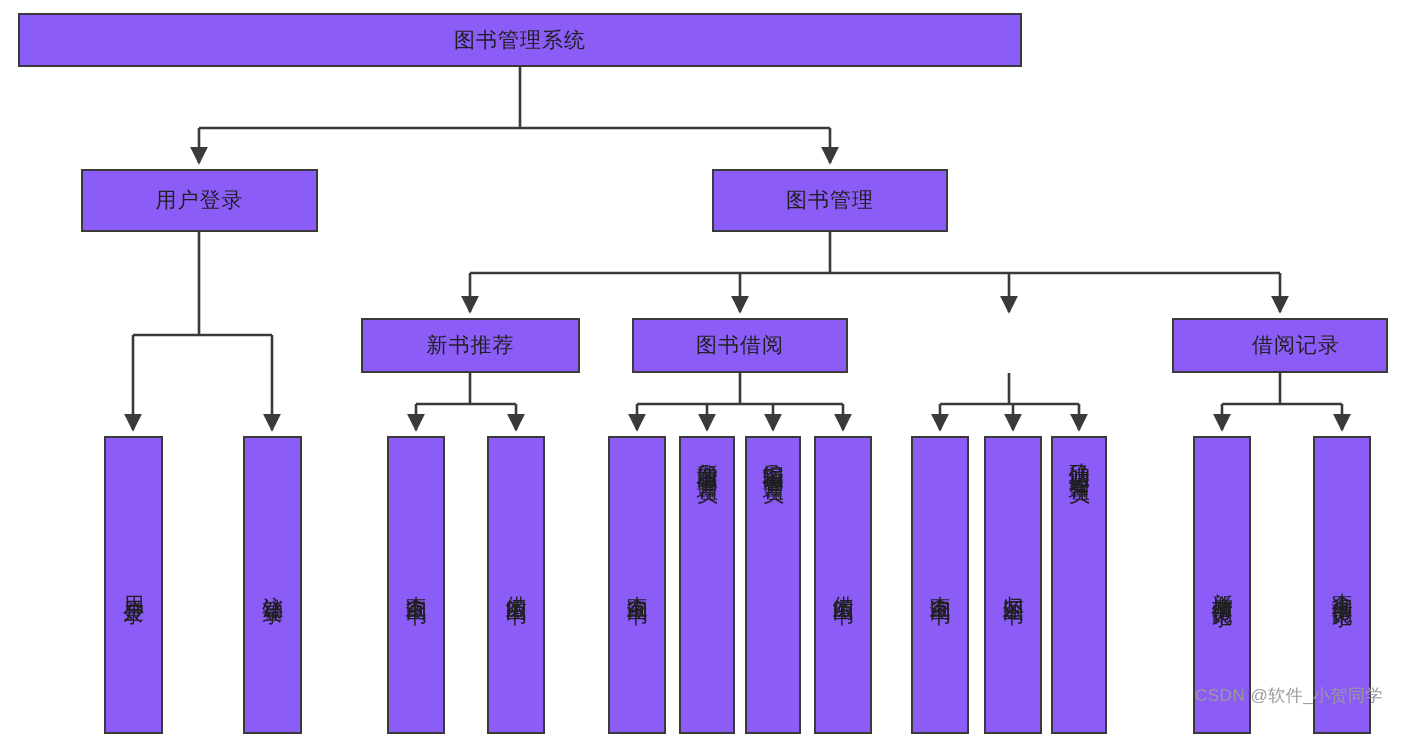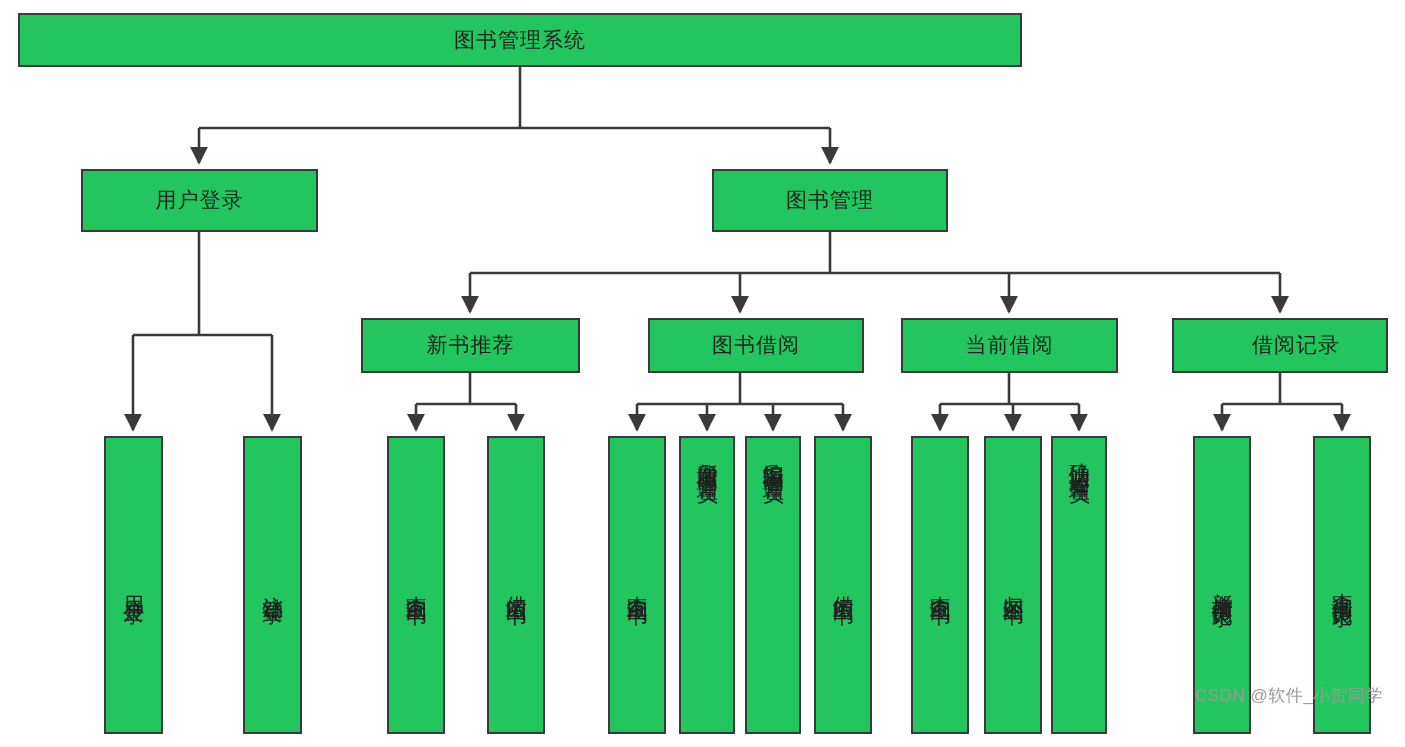--- a/index.html
+++ b/index.html
@@ -21,21 +21,21 @@
     position: absolute;
     left: 0;
     top: 0;
     width: 1405px;
     height: 747px;
     pointer-events: none;
   }
   .node {
     position: absolute;
     box-sizing: border-box;
-    background: #22c55e;
+    background: #8b5cf6;
     border: 2px solid #3a3a3a;
     display: flex;
     align-items: center;
     justify-content: center;
     color: #222222;
     z-index: 2;
   }
   .node .label {
     font-size: 21px;
     line-height: 1.25;
@@ -128,25 +128,22 @@
   <div class="node" style="left: 81px; top: 169px; width: 237px; height: 63px;">
     <span class="label">用户登录</span>
   </div>
   <div class="node" style="left: 712px; top: 169px; width: 236px; height: 63px;">
     <span class="label">图书管理</span>
   </div>
 
   <div class="node" style="left: 361px; top: 318px; width: 219px; height: 55px;">
     <span class="label">新书推荐</span>
   </div>
-  <div class="node" style="left: 632px; top: 318px; width: 216px; height: 55px; margin-left: 16px;">
+  <div class="node" style="left: 632px; top: 318px; width: 216px; height: 55px;">
     <span class="label">图书借阅</span>
-  </div>
-  <div class="node" style="left: 901px; top: 318px; width: 217px; height: 55px;">
-    <span class="label">当前借阅</span>
   </div>
   <div class="node" style="left: 1172px; top: 318px; width: 216px; height: 55px; padding-left: 32px;">
     <span class="label">借阅记录</span>
   </div>
 
   <div class="node vertical centered" style="left: 104px; top: 436px; width: 59px; height: 298px;">
     <span class="label">用户登录</span>
   </div>
   <div class="node vertical centered" style="left: 243px; top: 436px; width: 59px; height: 298px;">
     <span class="label">注销登录</span>

